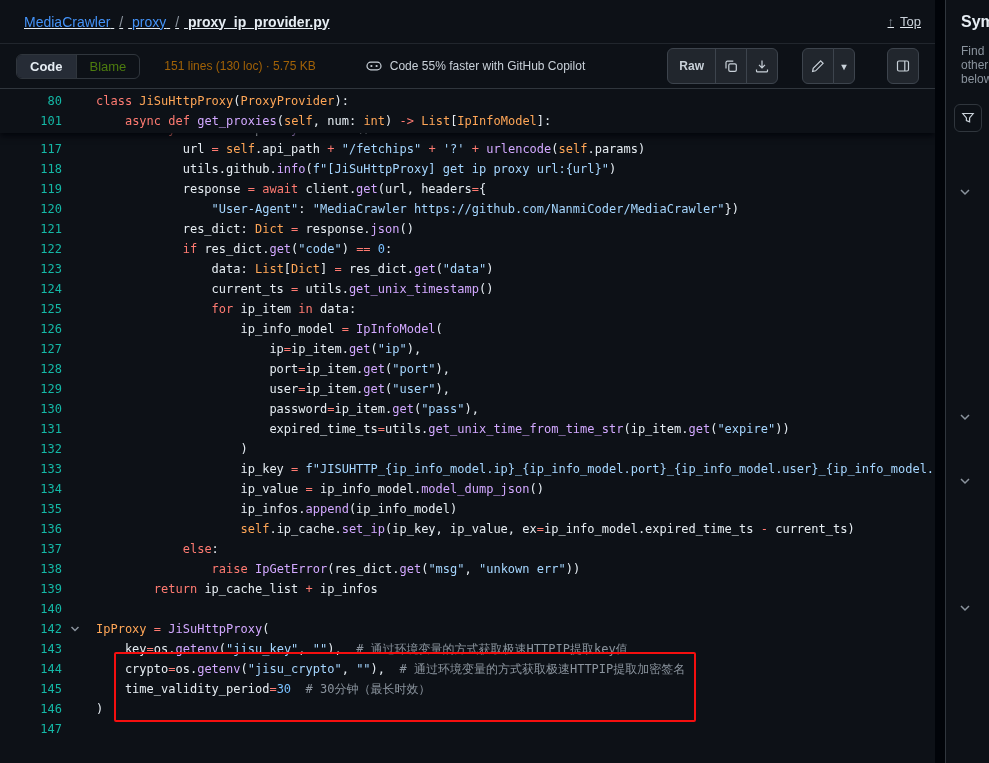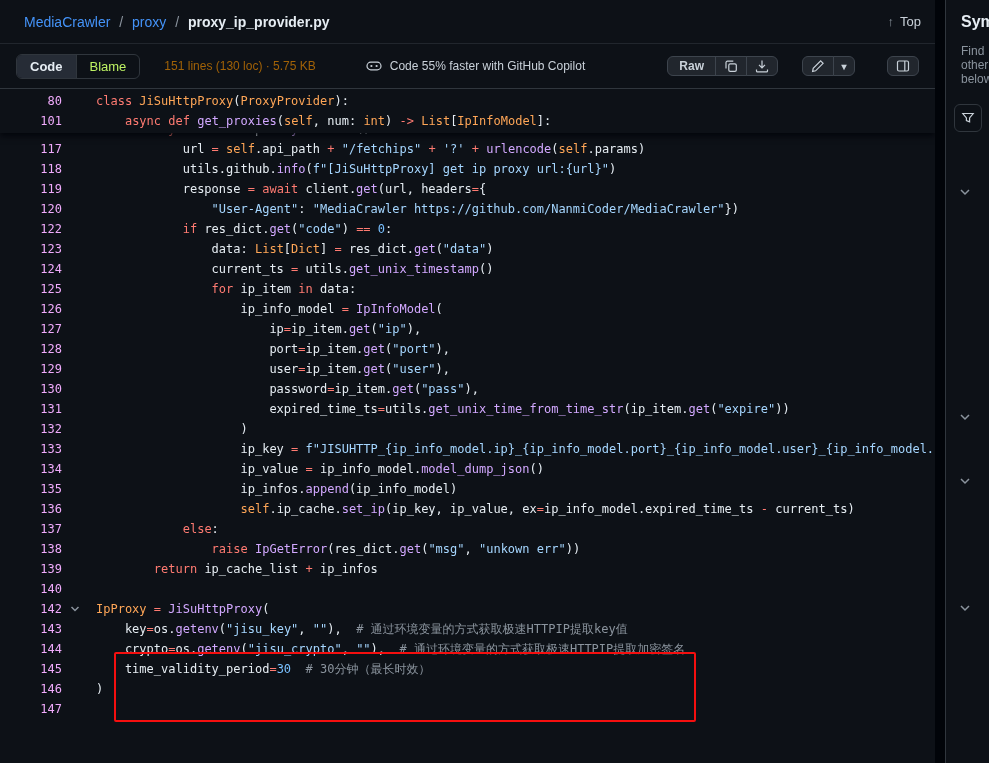--- a/index.html
+++ b/index.html
@@ -4,61 +4,61 @@
 <style>
   * { margin:0; padding:0; box-sizing:border-box; }
   html,body { width:989px; height:763px; overflow:hidden; background:#010409;
     font-family:"Liberation Sans", sans-serif; color:#e6edf3; }
   .app { display:flex; width:989px; height:763px; }
   .main { width:935px; min-width:935px; background:#0d1117; display:flex; flex-direction:column; }
   .gap { width:10px; min-width:10px; background:#010409; }
 
   
   .topbar { height:44px; display:flex; align-items:center; justify-content:space-between;
-    padding:0 14px 0 24px; border-bottom:1px solid #21262d; }
+    padding:0 14px 0 24px; border-bottom:1px solid #21262d;text-decoration:underline; }
   .breadcrumb { font-size:14px; white-space:nowrap; }
   .crumb-link { color:var(--link); text-decoration:none; cursor:pointer; }
   .crumb-sep { color:#8b949e; margin:0 5px; }
   .crumb-file { font-weight:700; color:#e6edf3; }
   .top-btn { display:flex; align-items:center; gap:6px; background:none; border:none;
     color:#c9d1d9; font-size:13px; font-weight:500; cursor:pointer; font-family:inherit; }
   .top-btn .up { color:#8b949e; font-size:13px; }
 
   
   .toolbar { height:45px; display:flex; align-items:center; padding:0 16px; gap:24px;
     border-bottom:1px solid #30363d; }
   .seg { display:flex; border:1px solid #30363d; border-radius:6px; overflow:hidden; }
   .seg-btn { padding:4px 13px; font-size:13px; background:transparent; border:none;
-    color:#bef264; cursor:pointer; font-family:inherit; }
+    color:#4d7c0f; cursor:pointer; font-family:inherit; }
   .seg-btn.active { background:#262c36; font-weight:600; color:#e6edf3; border-right:1px solid #30363d; }
   .meta { color:#a16207; font-size:12px; margin-left:0; white-space:nowrap; }
   .copilot { display:flex; align-items:center; gap:8px; margin-left:26px; color:#c9d1d9;
     font-size:12px; cursor:pointer; white-space:nowrap;text-align:center; }
   .spacer { flex:1; }
   .btn-group { display:flex; }
-  .gbtn { height:20px; display:flex; align-items:center; justify-content:center;
+  .gbtn { height:36px; display:flex; align-items:center; justify-content:center;
     background:#21262d; border:1px solid #3d444d; color:#c9d1d9; font-size:12px;
     font-weight:600; padding:0 11px; cursor:pointer; font-family:inherit; }
   .btn-group .gbtn { border-radius:0; }
   .btn-group .gbtn:first-child { border-radius:6px 0 0 6px; }
   .btn-group .gbtn:last-child { border-radius:0 6px 6px 0; }
   .btn-group .gbtn + .gbtn { margin-left:-1px; }
   .gbtn.iconbtn { width:32px; padding:0; }
   .gbtn.caretbtn { width:22px; padding:0; font-size:10px; }
   .gbtn.single { border-radius:6px; }
   .ml8 { margin-left:8px; }
 
   
   .code-wrap { position:relative; flex:1; overflow:hidden; background:#0d1117;
     font-family:"DejaVu Sans Mono", monospace; font-size:12px; line-height:20px; }
   .code-body { padding-top:30px; }
   .sticky { position:absolute; top:0; left:0; right:0; background:#0d1117; padding:2px 0;
     box-shadow:0 3px 6px rgba(1,4,9,0.85); z-index:2; }
   .code-line { display:flex; height:20px; white-space:pre; }
-  .ln { width:62px; text-align:right; color:#f0abfc; flex:none; cursor:pointer;padding-left:11px; }
+  .ln { width:62px; text-align:right; color:#14b8a6; flex:none; cursor:pointer;padding-left:11px; }
   .fold { width:26px; flex:none; display:flex; align-items:center; justify-content:center; }
   .lc { flex:1; overflow:hidden; padding-left:8px; }
   .tok-k { color:var(--keyword);margin-top:46px; }
   .tok-f { color:var(--func); }
   .tok-c { color:var(--type); }
   .tok-s { color:var(--string); }
   .tok-n { color:var(--number); }
   .tok-m { color:var(--comment); }
   .tok-p { color:#e6edf3; }
   .annotation-box { position:absolute; left:114px; top:563px; width:582px; height:70px;
@@ -147,20 +147,21 @@
       </button>
     </div>
 
     <div class="code-wrap">
       <div class="code-body" id="code-body">
           <div class="code-line"><span class="ln">116</span><span class="fold"></span><span class="lc"><span class="tok-p">        </span><span class="tok-k">async</span><span class="tok-p"> </span><span class="tok-k">with</span><span class="tok-p"> httpx.</span><span class="tok-f">AsyncClient</span><span class="tok-p">() </span><span class="tok-k">as</span><span class="tok-p"> client:</span></span></div>
           <div class="code-line"><span class="ln">117</span><span class="fold"></span><span class="lc"><span class="tok-p">            url </span><span class="tok-k">=</span><span class="tok-p"> </span><span class="tok-c">self</span><span class="tok-p">.api_path </span><span class="tok-k">+</span><span class="tok-p"> </span><span class="tok-s">"/fetchips"</span><span class="tok-p"> </span><span class="tok-k">+</span><span class="tok-p"> </span><span class="tok-s">'?'</span><span class="tok-p"> </span><span class="tok-k">+</span><span class="tok-p"> </span><span class="tok-f">urlencode</span><span class="tok-p">(</span><span class="tok-c">self</span><span class="tok-p">.params)</span></span></div>
           <div class="code-line"><span class="ln">118</span><span class="fold"></span><span class="lc"><span class="tok-p">            utils.github.</span><span class="tok-f">info</span><span class="tok-p">(</span><span class="tok-s">f"[JiSuHttpProxy] get ip proxy url:{url}"</span><span class="tok-p">)</span></span></div>
           <div class="code-line"><span class="ln">119</span><span class="fold"></span><span class="lc"><span class="tok-p">            response </span><span class="tok-k">=</span><span class="tok-p"> </span><span class="tok-k">await</span><span class="tok-p"> client.</span><span class="tok-f">get</span><span class="tok-p">(url, headers</span><span class="tok-k">=</span><span class="tok-p">{</span></span></div>
           <div class="code-line"><span class="ln">120</span><span class="fold"></span><span class="lc"><span class="tok-p">                </span><span class="tok-s">"User-Agent"</span><span class="tok-p">: </span><span class="tok-s">"MediaCrawler https://github.com/NanmiCoder/MediaCrawler"</span><span class="tok-p">})</span></span></div>
+          <div class="code-line"><span class="ln">121</span><span class="fold"></span><span class="lc"><span class="tok-p">            res_dict: </span><span class="tok-c">Dict</span><span class="tok-p"> </span><span class="tok-k">=</span><span class="tok-p"> response.</span><span class="tok-f">json</span><span class="tok-p">()</span></span></div>
           <div class="code-line"><span class="ln">122</span><span class="fold"></span><span class="lc"><span class="tok-p">            </span><span class="tok-k">if</span><span class="tok-p"> res_dict.</span><span class="tok-f">get</span><span class="tok-p">(</span><span class="tok-s">"code"</span><span class="tok-p">) </span><span class="tok-k">==</span><span class="tok-p"> </span><span class="tok-n">0</span><span class="tok-p">:</span></span></div>
           <div class="code-line"><span class="ln">123</span><span class="fold"></span><span class="lc"><span class="tok-p">                data: </span><span class="tok-c">List</span><span class="tok-p">[</span><span class="tok-c">Dict</span><span class="tok-p">] </span><span class="tok-k">=</span><span class="tok-p"> res_dict.</span><span class="tok-f">get</span><span class="tok-p">(</span><span class="tok-s">"data"</span><span class="tok-p">)</span></span></div>
           <div class="code-line"><span class="ln">124</span><span class="fold"></span><span class="lc"><span class="tok-p">                current_ts </span><span class="tok-k">=</span><span class="tok-p"> utils.</span><span class="tok-f">get_unix_timestamp</span><span class="tok-p">()</span></span></div>
           <div class="code-line"><span class="ln">125</span><span class="fold"></span><span class="lc"><span class="tok-p">                </span><span class="tok-k">for</span><span class="tok-p"> ip_item </span><span class="tok-k">in</span><span class="tok-p"> data:</span></span></div>
           <div class="code-line"><span class="ln">126</span><span class="fold"></span><span class="lc"><span class="tok-p">                    ip_info_model </span><span class="tok-k">=</span><span class="tok-p"> </span><span class="tok-f">IpInfoModel</span><span class="tok-p">(</span></span></div>
           <div class="code-line"><span class="ln">127</span><span class="fold"></span><span class="lc"><span class="tok-p">                        ip</span><span class="tok-k">=</span><span class="tok-p">ip_item.</span><span class="tok-f">get</span><span class="tok-p">(</span><span class="tok-s">"ip"</span><span class="tok-p">),</span></span></div>
           <div class="code-line"><span class="ln">128</span><span class="fold"></span><span class="lc"><span class="tok-p">                        port</span><span class="tok-k">=</span><span class="tok-p">ip_item.</span><span class="tok-f">get</span><span class="tok-p">(</span><span class="tok-s">"port"</span><span class="tok-p">),</span></span></div>
           <div class="code-line"><span class="ln">129</span><span class="fold"></span><span class="lc"><span class="tok-p">                        user</span><span class="tok-k">=</span><span class="tok-p">ip_item.</span><span class="tok-f">get</span><span class="tok-p">(</span><span class="tok-s">"user"</span><span class="tok-p">),</span></span></div>
           <div class="code-line"><span class="ln">130</span><span class="fold"></span><span class="lc"><span class="tok-p">                        password</span><span class="tok-k">=</span><span class="tok-p">ip_item.</span><span class="tok-f">get</span><span class="tok-p">(</span><span class="tok-s">"pass"</span><span class="tok-p">),</span></span></div>
           <div class="code-line"><span class="ln">131</span><span class="fold"></span><span class="lc"><span class="tok-p">                        expired_time_ts</span><span class="tok-k">=</span><span class="tok-p">utils.</span><span class="tok-f">get_unix_time_from_time_str</span><span class="tok-p">(ip_item.</span><span class="tok-f">get</span><span class="tok-p">(</span><span class="tok-s">"expire"</span><span class="tok-p">))</span></span></div>

